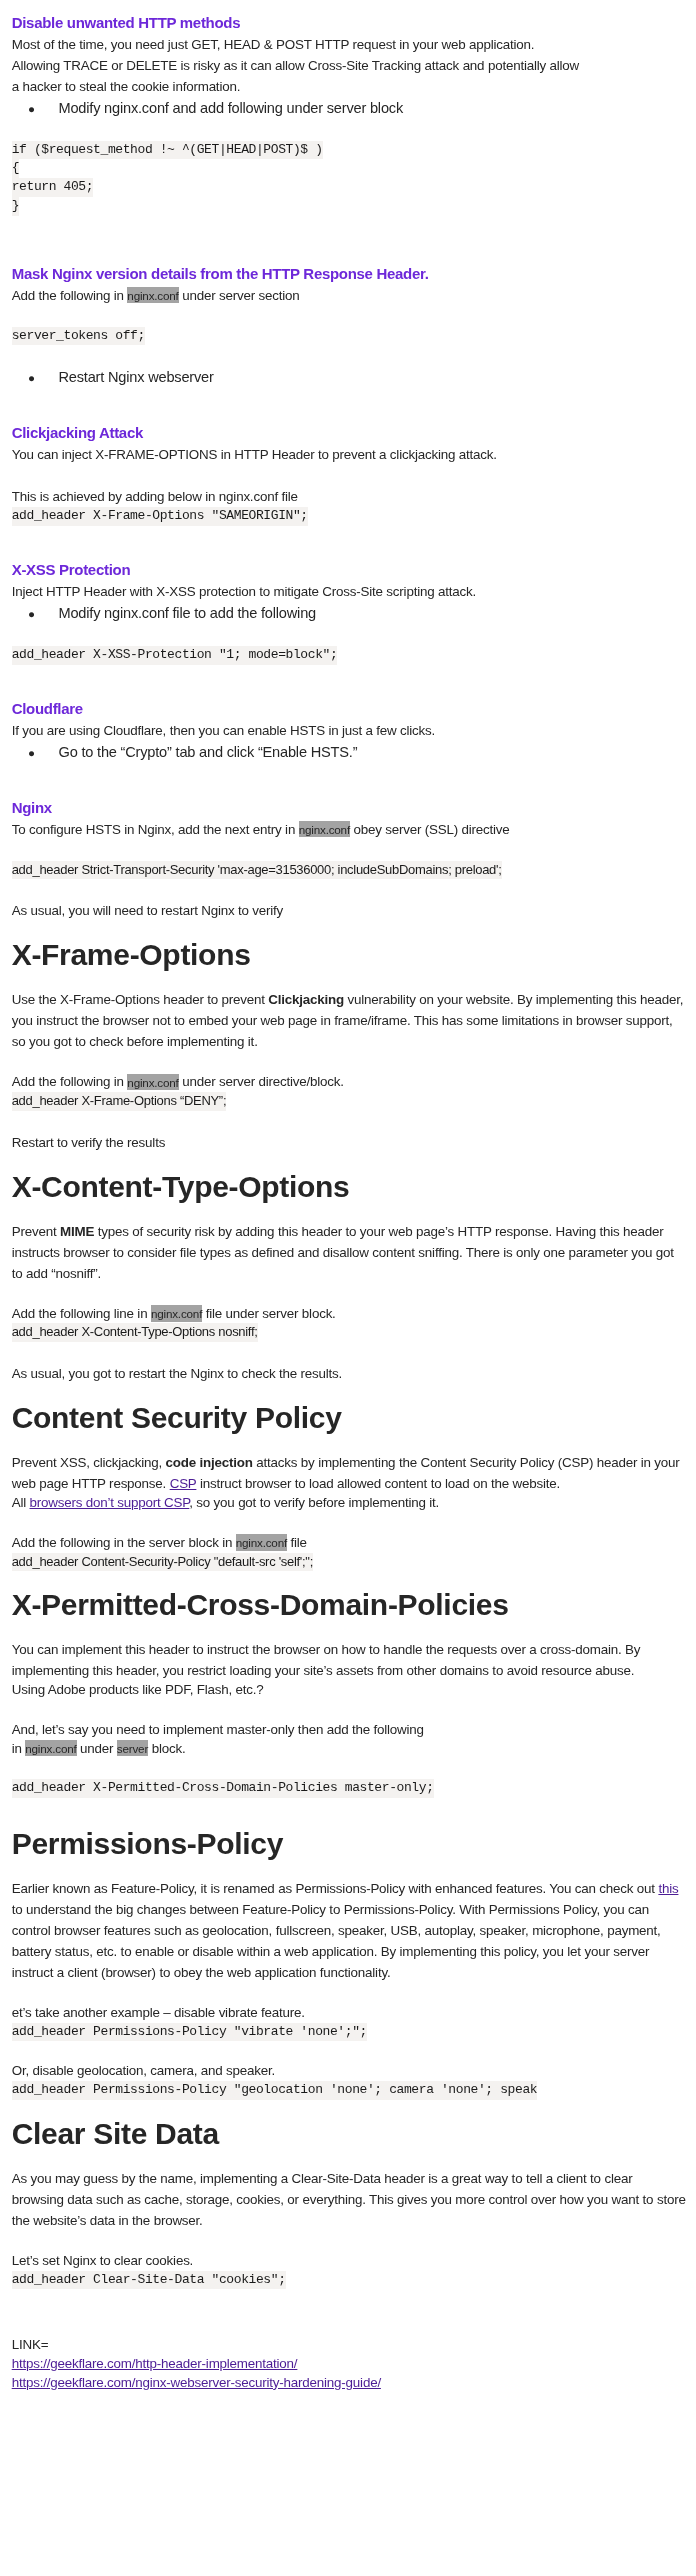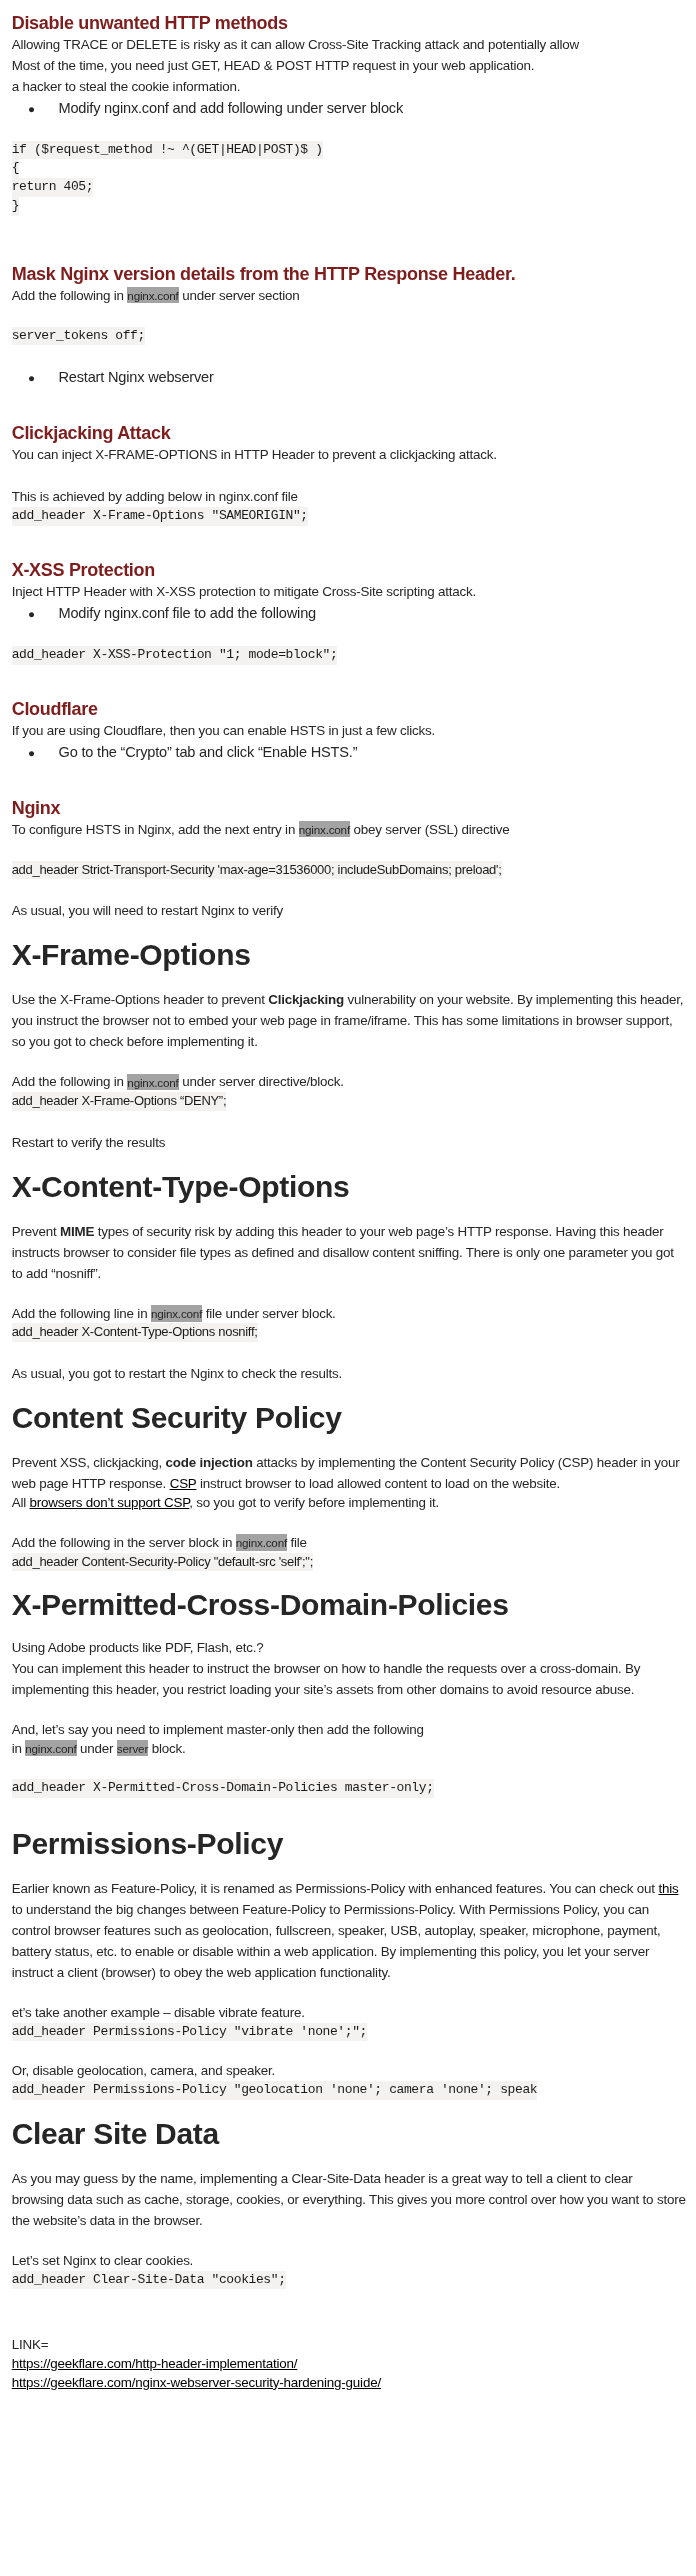--- a/index.html
+++ b/index.html
@@ -6,22 +6,22 @@
   body {
     width: 697px;
     min-height: 2576px;
     font-family: "Liberation Sans", "DejaVu Sans", sans-serif;
     color: #262626;
     position: relative;
   }
   .doc { padding: 11.7px 11.7px 23.4px 11.7px; width: 674px; }
   .h-sm {
     font-family: "Liberation Sans", sans-serif;
-    font-weight: bold; font-size: 18px; line-height: 22px;
-    margin: 0; color: #7f1d1d; letter-spacing: -0.3px;
+    font-weight: bold; font-size: 15px; line-height: 22px;
+    margin: 0; color: #6d28d9; letter-spacing: -0.3px;
   }
   .h-lg {
     font-family: "Liberation Sans", sans-serif;
     font-weight: bold; font-size: 30px; line-height: 26px;
     margin: 0; color: #262626; letter-spacing: -0.3px;
   }
   .p {
     font-size: 13.4px; line-height: 21px; margin: 0; color: #262626;
     letter-spacing: -0.2px;
   }
@@ -39,34 +39,34 @@
     color: #1a1a1a; white-space: pre; letter-spacing: -0.4px;
   }
   .code-sans {
     display: inline-block;
     font-size: 13px; line-height: 18.7px; background: #f4f2f0;
     color: #1a1a1a; white-space: pre; letter-spacing: -0.3px;
   }
   .inline-code {
     background: #a3a3a3; font-size: 11.7px; padding: 1.8px 0; letter-spacing: -0.2px;
   }
-  .link { color: #000000; text-decoration: underline; }
+  .link { color: #4c1d95; text-decoration: underline; }
   .gap-md { height: 21px; }
   .gap-lg { height: 33px; }
   .gap-xl { height: 47px; }
 </style>
 </head>
 <body>
 
 <div class="doc">
 
   <section>
     <h2 class="h-sm">Disable unwanted HTTP methods</h2>
+    <p class="p">Most of the time, you need just GET, HEAD &amp; POST HTTP request in your web application.</p>
     <p class="p">Allowing TRACE or DELETE is risky as it can allow Cross-Site Tracking attack and potentially allow</p>
-    <p class="p">Most of the time, you need just GET, HEAD &amp; POST HTTP request in your web application.</p>
     <p class="p">a hacker to steal the cookie information.</p>
     <div class="bullet">
       <span class="dot">●</span>
       <span class="txt">Modify nginx.conf and add following under server block</span>
     </div>
     <div class="gap-md"></div>
     <div>
       <span class="code-line block-line">if ($request_method !~ ^(GET|HEAD|POST)$ )</span><br>
       <span class="code-line">{</span><br>
       <span class="code-line">return 405;</span><br>
@@ -206,22 +206,22 @@
       <span>file</span>
     </p>
     <span class="code-sans">add_header Content-Security-Policy "default-src 'self';";</span>
   </section>
 
   <div class="gap-md"></div>
 
   <section>
     <h2 class="h-lg">X-Permitted-Cross-Domain-Policies</h2>
     <div class="gap-md"></div>
+    <p class="p">You can implement this header to instruct the browser on how to handle the requests over a cross-domain. By implementing this header, you restrict loading your site’s assets from other domains to avoid resource abuse.</p>
     <p class="p tight">Using Adobe products like PDF, Flash, etc.?</p>
-    <p class="p">You can implement this header to instruct the browser on how to handle the requests over a cross-domain. By implementing this header, you restrict loading your site’s assets from other domains to avoid resource abuse.</p>
     <div class="gap-md"></div>
     <p class="p tight">And, let’s say you need to implement master-only then add the following</p>
     <p class="p tight">
       <span>in</span>
       <span class="inline-code">nginx.conf</span>
       <span>under</span>
       <span class="inline-code">server</span>
       <span>block.</span>
     </p>
     <div class="gap-md"></div>

